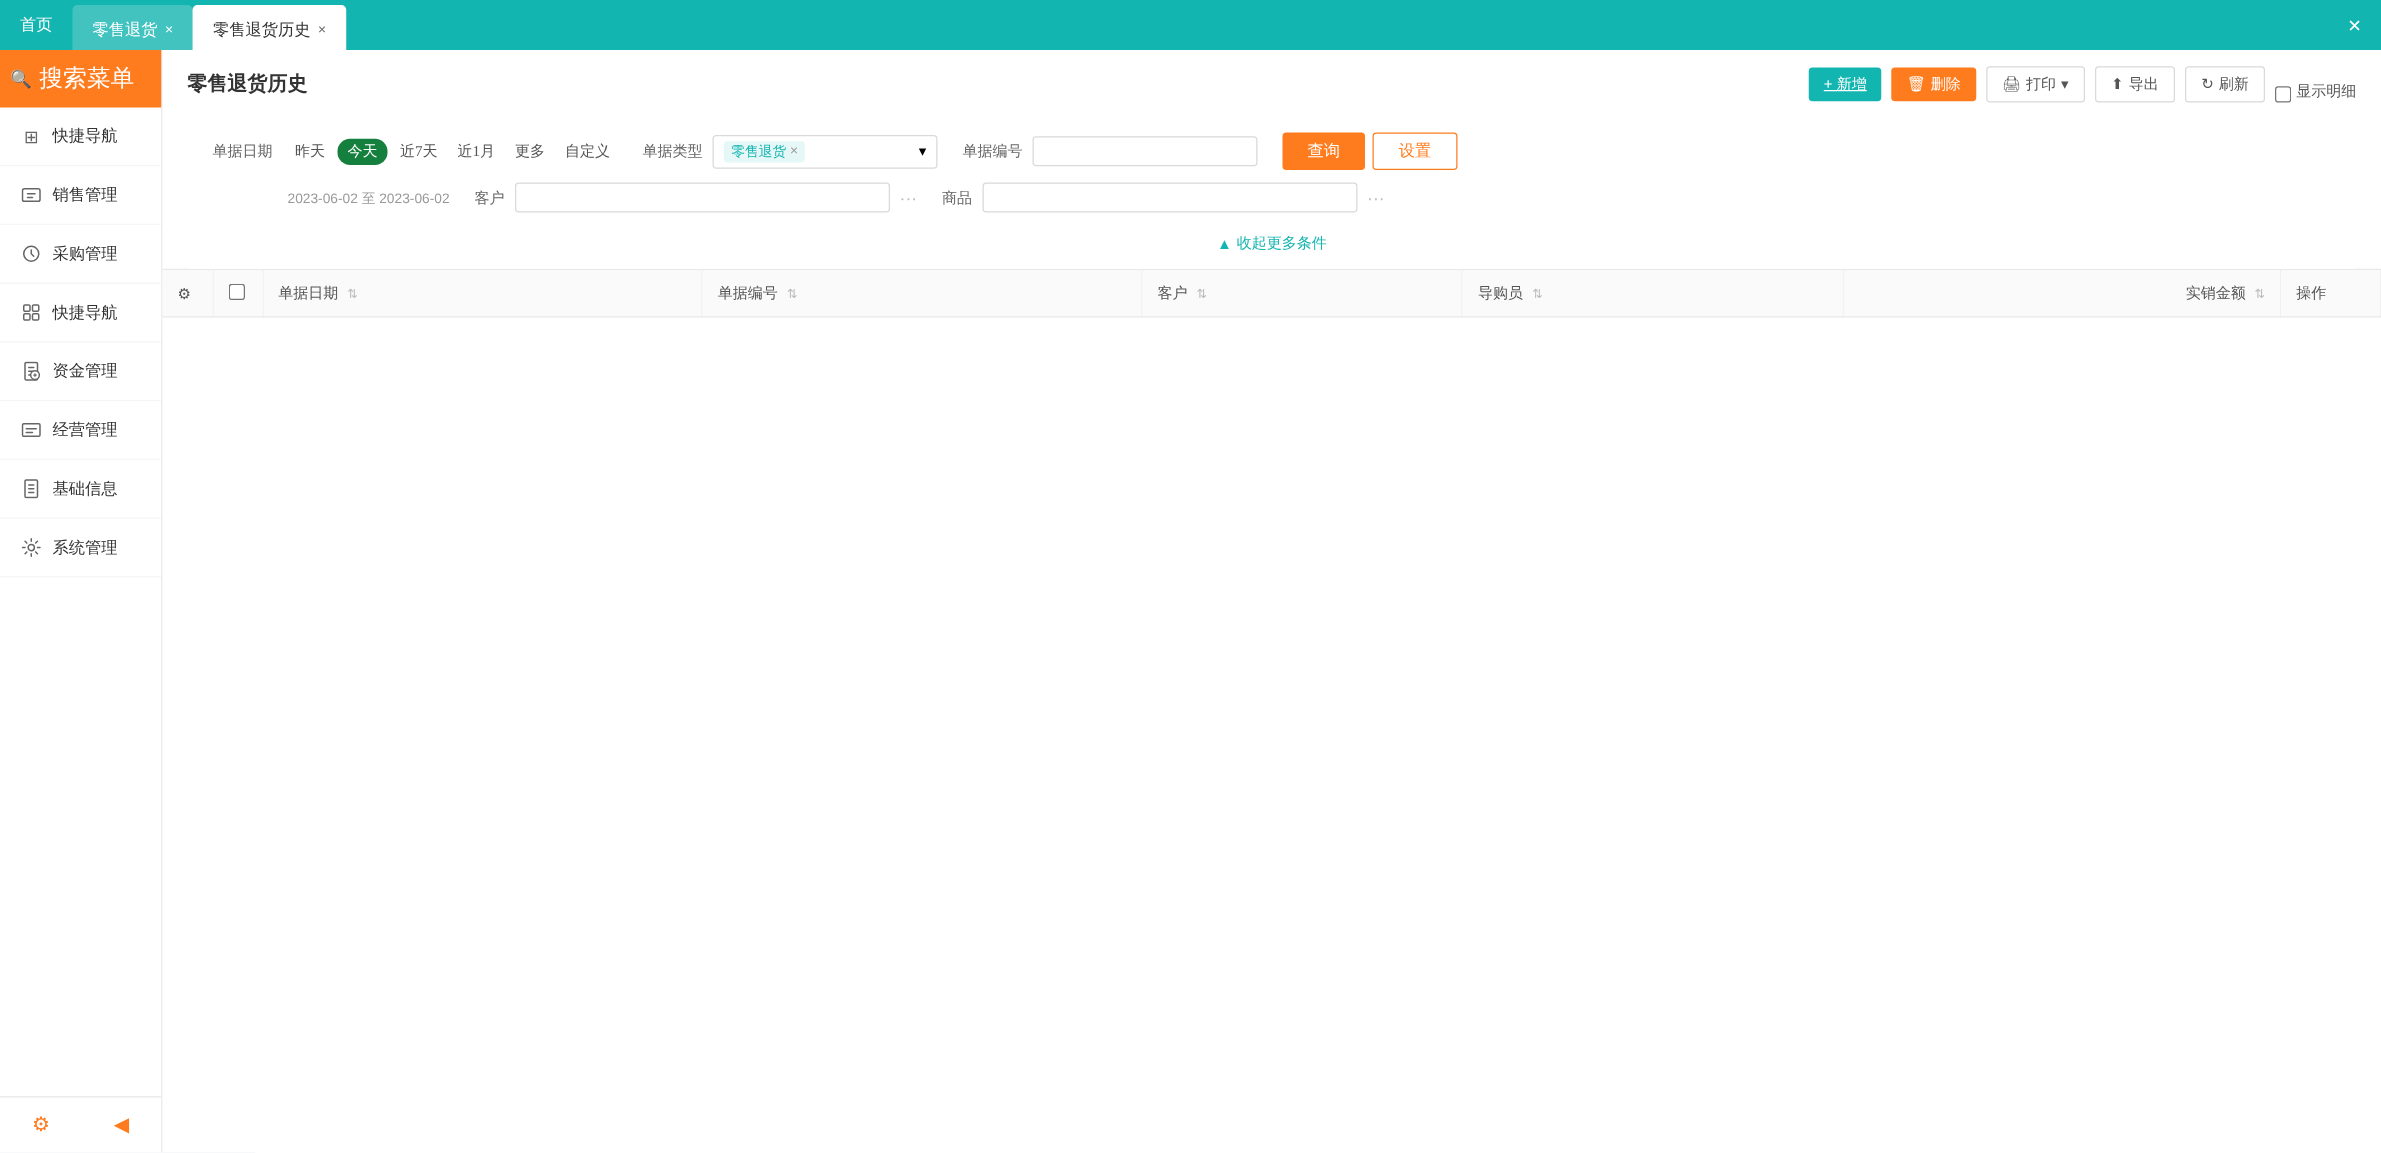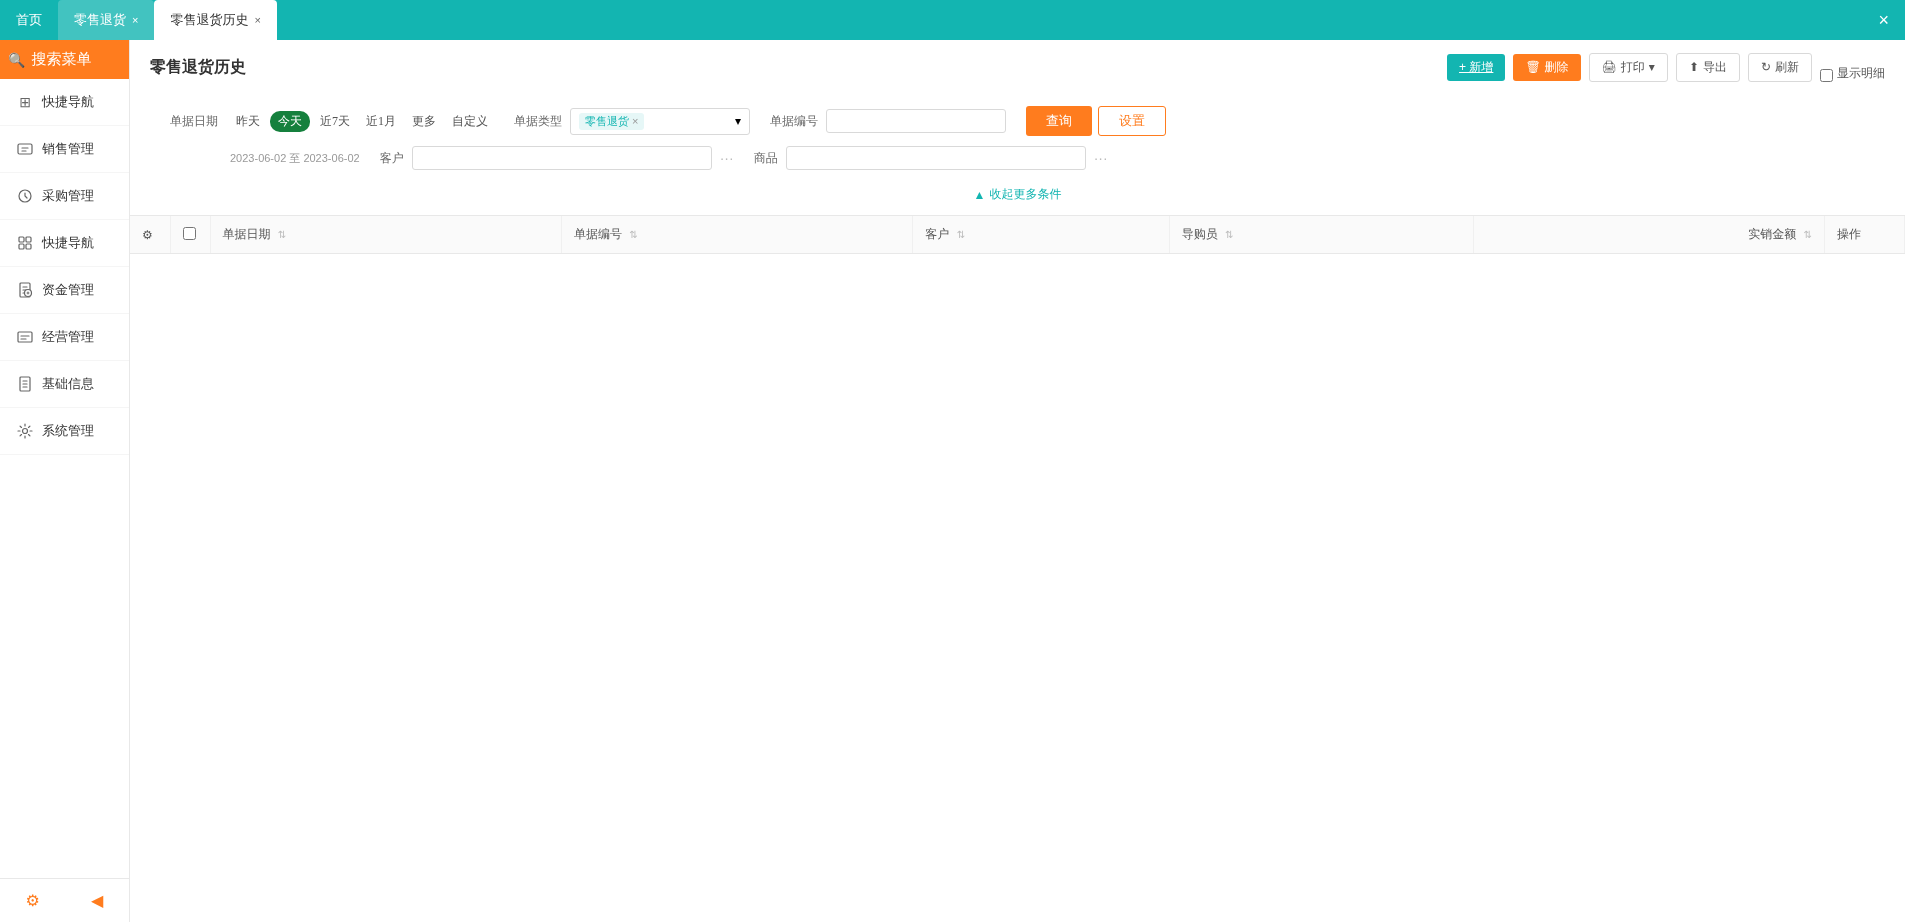--- a/index.html
+++ b/index.html
@@ -8,21 +8,21 @@
     
     .top-bar {
       background: #13b5b1;
       height: 40px;
       display: flex;
       align-items: center;
       flex-shrink: 0;
     }
     .top-bar-tabs {
       display: flex;
-      align-items: flex-end;
+      align-items: flex-start;
       flex: 1;
       height: 100%;
     }
     .tab-item {
       height: 100%;
       padding: 0 16px;
       display: flex;
       align-items: center;
       color: #fff;
       cursor: pointer;
@@ -85,21 +85,21 @@
       align-items: center;
       gap: 6px;
       cursor: pointer;
     }
     .sidebar-search .search-icon {
       color: #fff;
       font-size: 14px;
     }
     .sidebar-search span {
       color: #fff;
-      font-size: 15px;
+      font-size: 19px;
     }
     .sidebar-menu {
       flex: 1;
       overflow-y: auto;
     }
     .sidebar-item {
       display: flex;
       align-items: center;
       gap: 8px;
       padding: 14px 16px;
@@ -356,20 +356,21 @@
     .th-checkbox {
       width: 40px;
       text-align: center;
     }
     .th-action {
       width: 80px;
       text-align: center;
     }
     .th-amount {
       text-align: right;
+      font-family: Liberation Serif, serif;
     }
 
     
     .empty-state {
       display: flex;
       flex-direction: column;
       align-items: center;
       justify-content: center;
       padding: 80px 0;
       color: #bbb;

